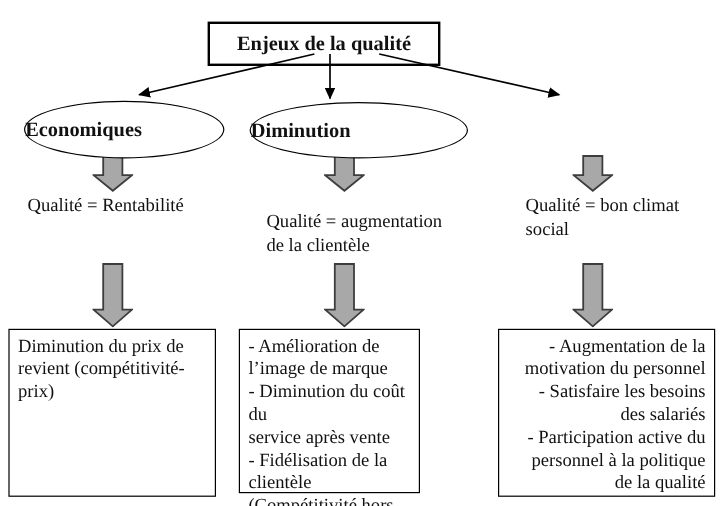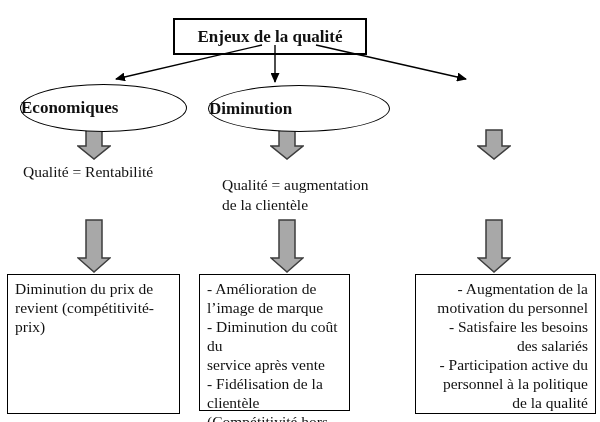--- a/index.html
+++ b/index.html
@@ -106,20 +106,22 @@
   <svg class="block-arrow ba-r1-2" width="34" height="31" viewBox="0 0 34 31">
     <polygon points="9,1 25,1 25,17 33,17 17,30 1,17 9,17" fill="#a8a8a8" stroke="#3d3d3d" stroke-width="1.5"></polygon>
   </svg>
   <svg class="block-arrow ba-r1-3" width="34" height="31" viewBox="0 0 34 31">
     <polygon points="9,1 25,1 25,17 33,17 17,30 1,17 9,17" fill="#a8a8a8" stroke="#3d3d3d" stroke-width="1.5"></polygon>
   </svg>
 
   <div class="equation eco">Qualité = Rentabilité</div>
   <div class="equation com">Qualité = augmentation
 de la clientèle</div>
+  <div class="equation soc">Qualité = bon climat
+social</div>
 
   <svg class="block-arrow ba-r2-1" width="34" height="54" viewBox="0 0 34 54">
     <polygon points="9,1 25,1 25,39 33,39 17,53 1,39 9,39" fill="#a8a8a8" stroke="#3d3d3d" stroke-width="1.5"></polygon>
   </svg>
   <svg class="block-arrow ba-r2-2" width="34" height="54" viewBox="0 0 34 54">
     <polygon points="9,1 25,1 25,39 33,39 17,53 1,39 9,39" fill="#a8a8a8" stroke="#3d3d3d" stroke-width="1.5"></polygon>
   </svg>
   <svg class="block-arrow ba-r2-3" width="34" height="54" viewBox="0 0 34 54">
     <polygon points="9,1 25,1 25,39 33,39 17,53 1,39 9,39" fill="#a8a8a8" stroke="#3d3d3d" stroke-width="1.5"></polygon>
   </svg>

